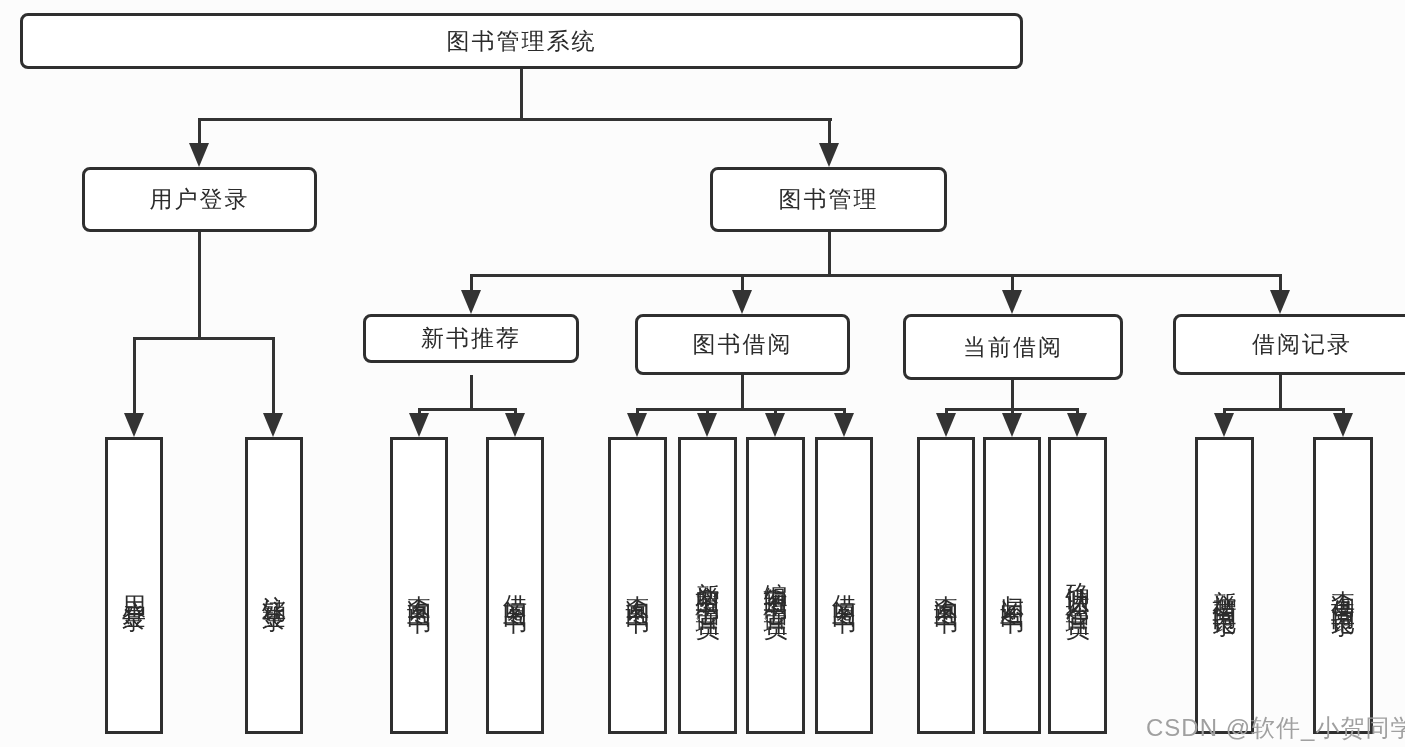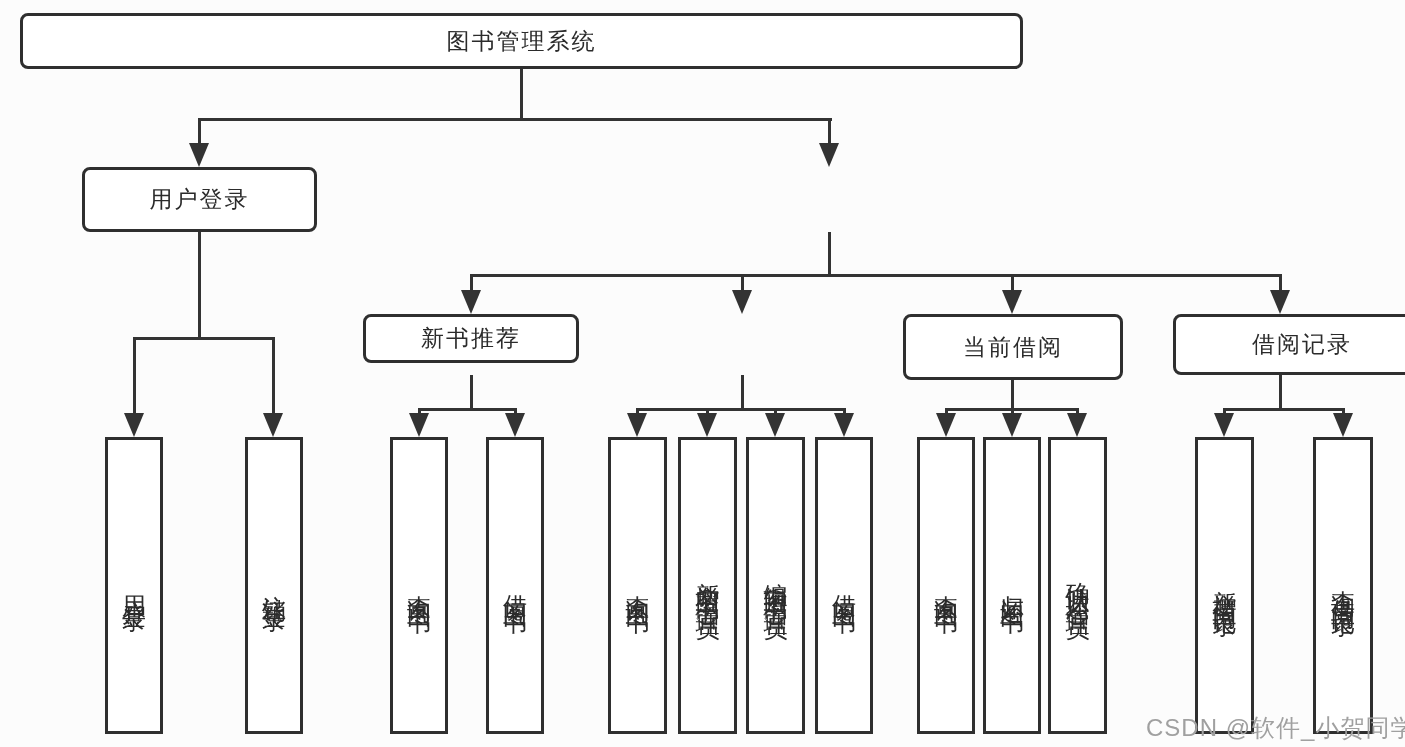--- a/index.html
+++ b/index.html
@@ -118,22 +118,24 @@
   <div class="vline" style="left:1279px;top:375px;height:33px"></div>
   <div class="hline" style="left:1224px;top:408px;width:120px"></div>
   <div class="vline" style="left:1223px;top:408px;height:8px"></div>
   <div class="arrow" style="left:1214px;top:413px"></div>
   <div class="vline" style="left:1342px;top:408px;height:8px"></div>
   <div class="arrow" style="left:1333px;top:413px"></div>
 
   <div class="box hbox" style="left:20px;top:13px;width:1003px;height:56px">图书管理系统</div>
 
   <div class="box hbox" style="left:82px;top:167px;width:235px;height:65px">用户登录</div>
+  <div class="box hbox" style="left:710px;top:167px;width:237px;height:65px">图书管理</div>
 
   <div class="box hbox" style="left:363px;top:314px;width:216px;height:49px">新书推荐</div>
+  <div class="box hbox" style="left:635px;top:314px;width:215px;height:61px">图书借阅</div>
   <div class="box hbox" style="left:903px;top:314px;width:220px;height:66px">当前借阅</div>
   <div class="box hbox" style="left:1173px;top:314px;width:258px;height:61px">借阅记录</div>
 
   <div class="box vbox" style="left:105px;top:437px;width:58px;height:297px">用户登录</div>
   <div class="box vbox" style="left:245px;top:437px;width:58px;height:297px">注销登录</div>
 
   <div class="box vbox" style="left:390px;top:437px;width:58px;height:297px">查询图书</div>
   <div class="box vbox" style="left:486px;top:437px;width:58px;height:297px">借阅图书</div>
 
   <div class="box vbox" style="left:608px;top:437px;width:59px;height:297px">查询图书</div>

